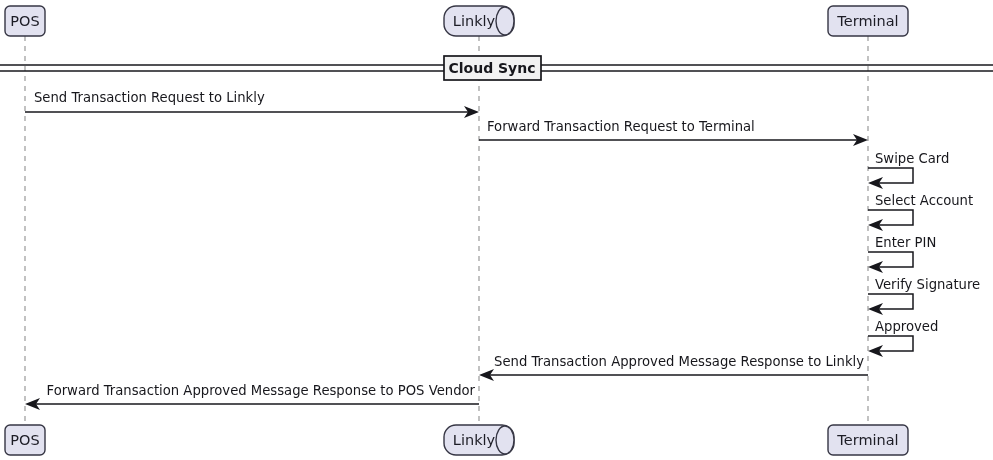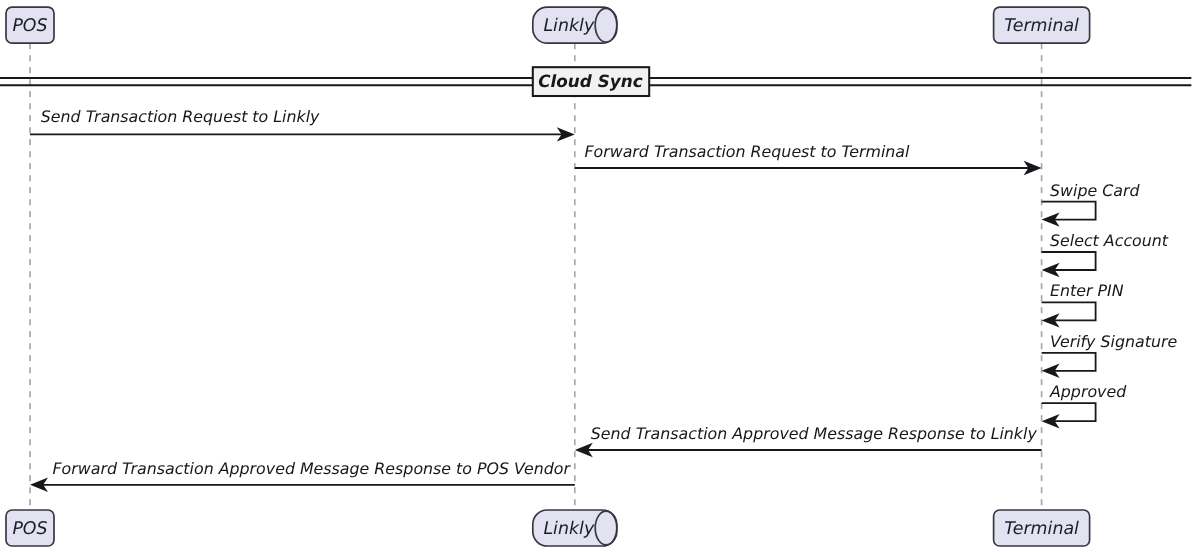--- a/index.html
+++ b/index.html
@@ -10,21 +10,20 @@
   body {
     width: 993px;
     height: 460px;
     font-family: "DejaVu Sans", sans-serif;
     overflow: hidden;
   }
   #diagram-root {
     position: relative;
     width: 894px;
     height: 460px;
-    font-style: italic;
   }
   svg.seq {
     display: block;
     width: 993px;
     height: 460px;
   }
   .lifeline {
     stroke: #A8A8A8;
     stroke-width: 1.4;
     stroke-dasharray: 5,5;

